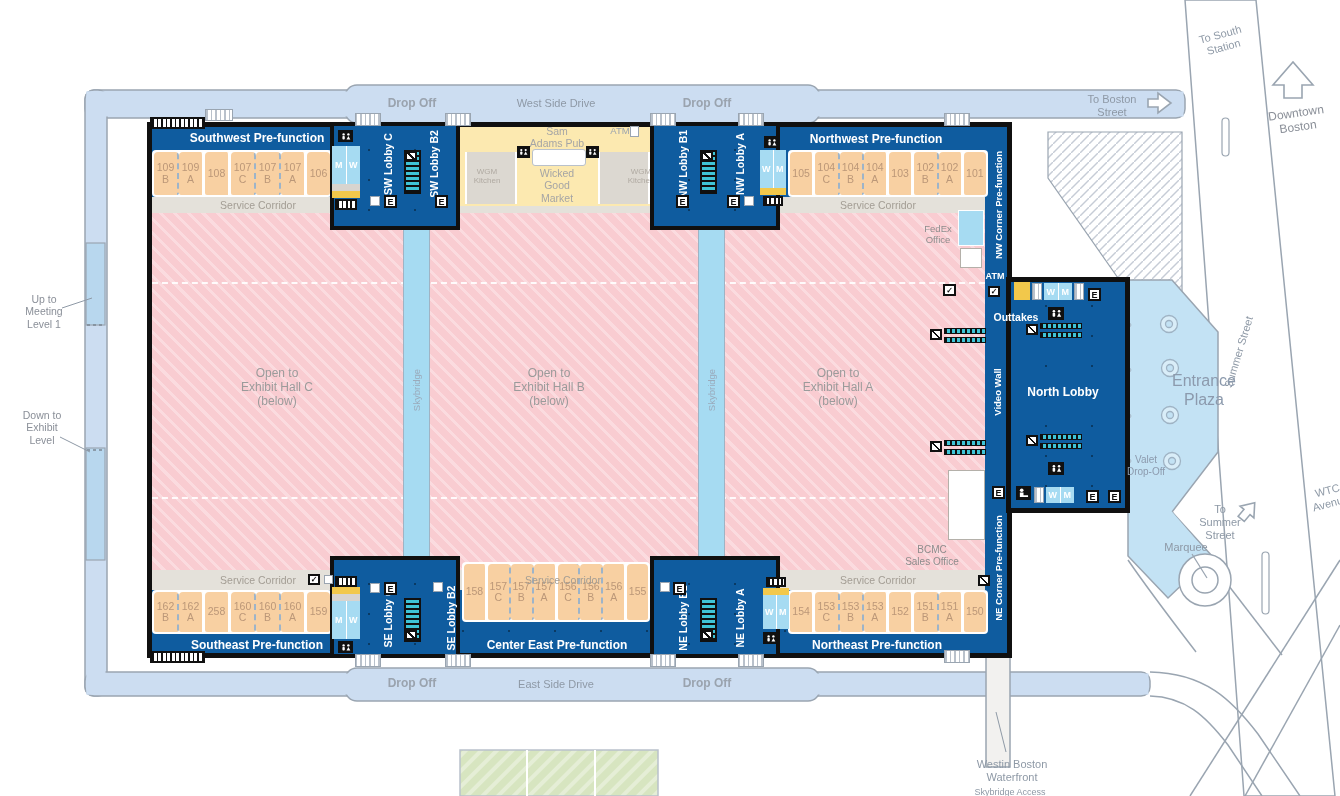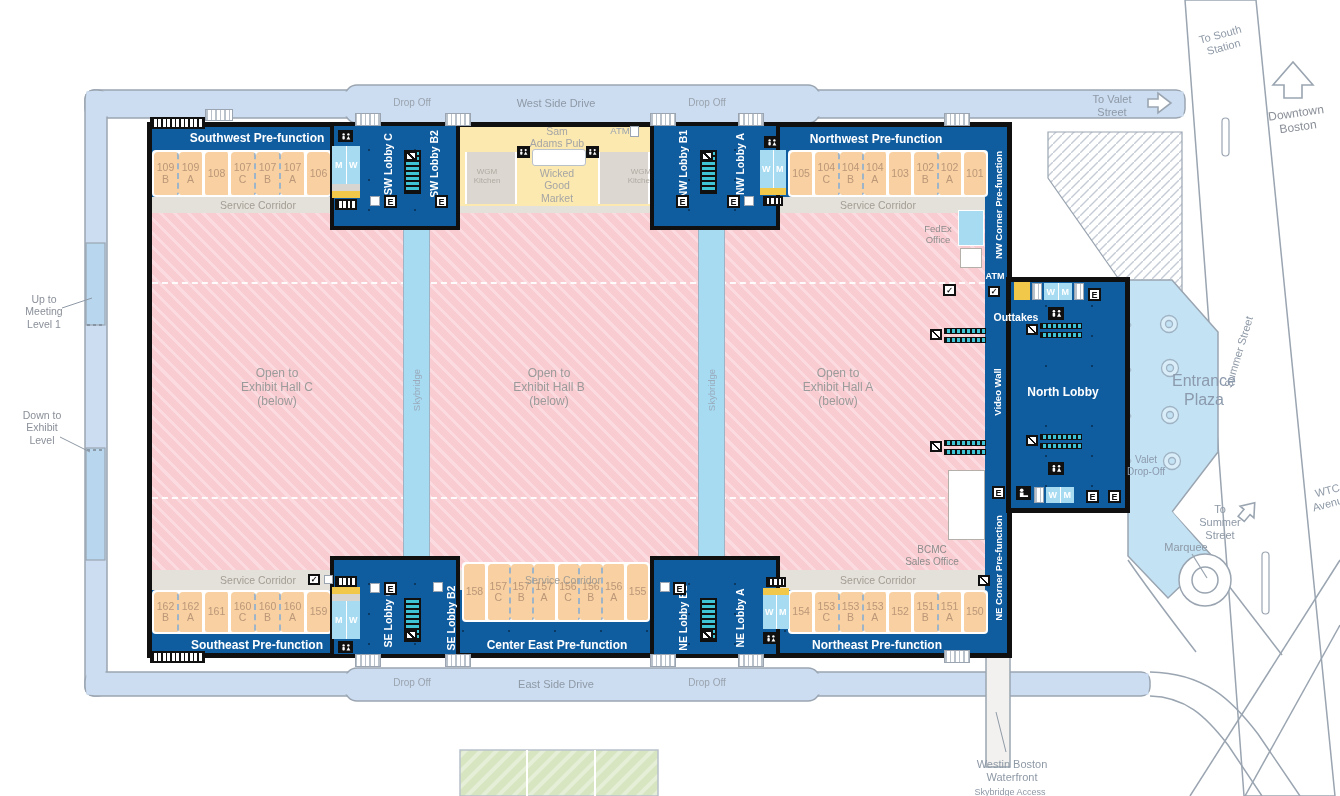--- a/index.html
+++ b/index.html
@@ -1,21 +1,21 @@
 <!DOCTYPE html>
 <html style="--building_blue: #0f5c9f; --room_orange: #f8d0a2; --room_text: #bb9778; --exhibit_pink: #f9ccd1; --exhibit_pink_stripe: #fbdbdf; --road_blue: #ccddf1; --road_border: #9aa5b1; --light_blue: #a6dbf2; --plaza_blue: #c3e2f4; --market_yellow: #fce9b0; --kitchen_gray: #dcd8d1; --corridor_gray: #e4e1da; --corridor_text: #a39d94; --lawn_green: #d7e5c0; --escalator_teal: #3fc4d6; --accent_yellow: #f2c84b; --outline_black: #101010;"><head>
 <meta charset="utf-8">
 <style>
   html,body{margin:0;padding:0;background:#fff;font-family:"Liberation Sans",sans-serif;}
   .stage{position:relative;width:1340px;height:796px;overflow:hidden;background:#fff;}
   .abs{position:absolute;}
   
   .lbl{position:absolute;transform:translate(-50%,-50%);text-align:center;white-space:pre-line;
        color:#8e99a6;font-size:11px;line-height:1.18;pointer-events:none;}
-  .sm{font-size:10px;color:#9aa3ae;}
+  .sm{font-size:12px;color:#9aa3ae;font-weight:bold;}
   .graylbl{color:var(--corridor_text,#a39d94);font-size:10.5px;}
   .wlbl{color:#fff;font-weight:bold;font-size:12px;}
   .vlbl{position:absolute;transform:translate(-50%,-50%) rotate(-90deg);white-space:nowrap;
         color:#fff;font-weight:bold;font-size:10.5px;}
   .vgray{color:#9aaabb;font-weight:normal;font-size:9.5px;}
   .pinklbl{color:#9b9b9b;font-weight:normal;font-size:12px;}
   .yellowlbl{color:#a5a5a5;font-size:10.5px;}
   .tinygray{font-size:8px;color:#b0aaa2;line-height:1.1;padding-left:16px;}
   
   .blue{background:var(--building_blue,#0f5c9f);}
@@ -180,21 +180,21 @@
       <path d="M1238,508 h9 v-5 l12,9 l-12,9 v-5 h-9 z" transform="rotate(-50 1247 512)"></path>
     </g>
   </svg>
 
   <div class="lbl" style="left:556px;top:103px">West Side Drive</div>
   <div class="lbl" style="left:556px;top:684px">East Side Drive</div>
   <div class="lbl sm" style="left:412px;top:103px">Drop Off</div>
   <div class="lbl sm" style="left:707px;top:103px">Drop Off</div>
   <div class="lbl sm" style="left:412px;top:683px">Drop Off</div>
   <div class="lbl sm" style="left:707px;top:683px">Drop Off</div>
-  <div class="lbl" style="left:1112px;top:106px">To Valet
+  <div class="lbl" style="left:1112px;top:106px">To Boston
 Street</div>
   <div class="lbl" style="left:1222px;top:41px;transform:translate(-50%,-50%) rotate(-15deg)">To South
 Station</div>
   <div class="lbl" style="left:1297px;top:120px;font-size:12px;color:#8a8f98;transform:translate(-50%,-50%) rotate(-8deg)">Downtown
 Boston</div>
   <div class="lbl" style="left:1239px;top:352px;transform:translate(-50%,-50%) rotate(-73deg)">Summer Street</div>
   <div class="lbl" style="left:1220px;top:522px">To
 Summer
 Street</div>
   <div class="lbl" style="left:1329px;top:497px;transform:translate(-50%,-50%) rotate(-15deg)">WTC
@@ -297,21 +297,21 @@
   <div class="roomrow" style="left:152px;top:590px;width:180px;height:44px">
     <div class="cell dashed">
         <span>162
 B</span>
       </div>
       <div class="cell solid">
         <span>162
 A</span>
       </div>
       <div class="cell solid">
-        <span>161</span>
+        <span>258</span>
       </div>
       <div class="cell dashed">
         <span>160
 C</span>
       </div>
       <div class="cell dashed">
         <span>160
 B</span>
       </div>
       <div class="cell solid">

